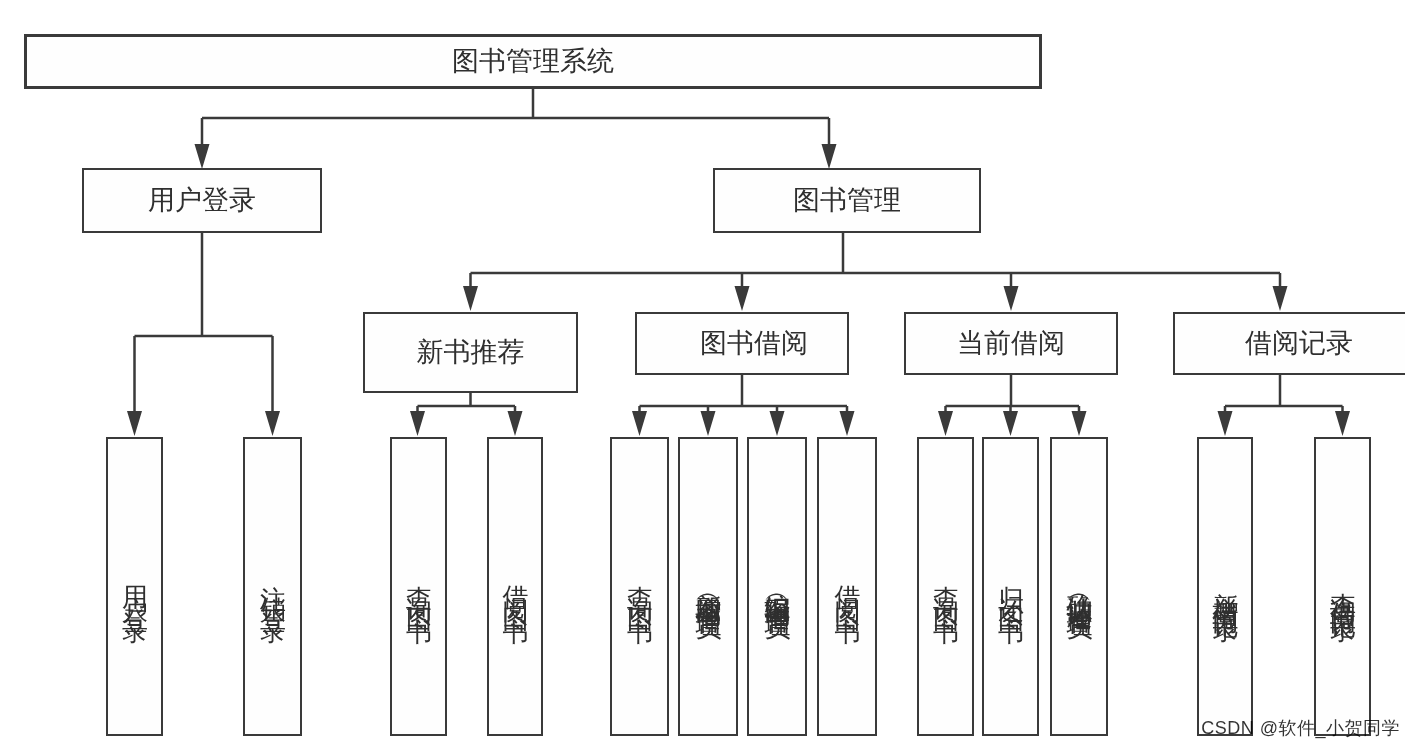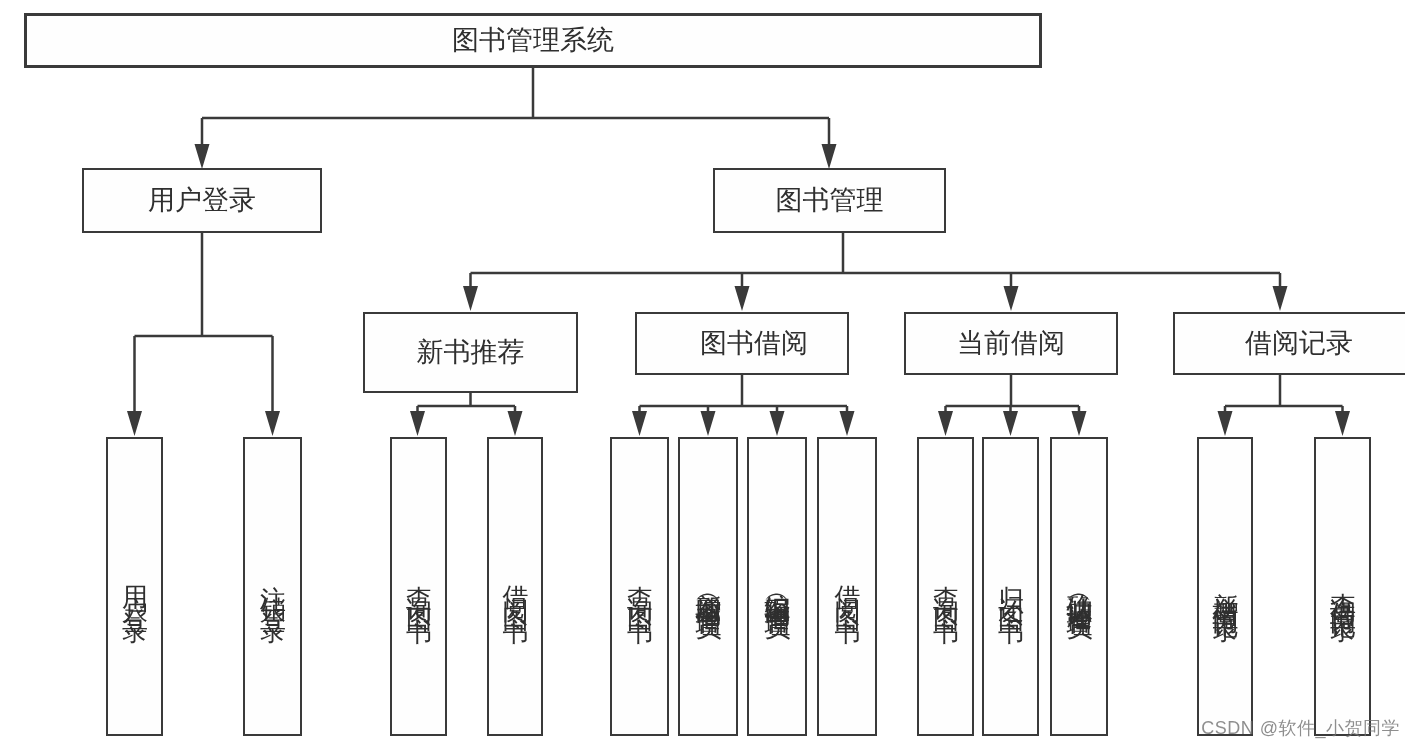--- a/index.html
+++ b/index.html
@@ -33,38 +33,39 @@
     justify-content: center;
     text-align: center;
     line-height: 1.15;
   }
   .hnode {
     font-size: 27px;
   }
   .root-node {
     border-width: 3px;
     font-size: 27px;
+    margin-top: 21px;
   }
   .vnode {
     font-size: 26px;
   }
   .vnode span {
     writing-mode: vertical-rl;
     text-orientation: mixed;
     white-space: nowrap;
   }
   .v4 span  { letter-spacing: 11px; }
   .v6 span  { letter-spacing: 5px; }
   .v10 span { letter-spacing: 3px; }
   .watermark {
     position: absolute;
     right: 5px;
     top: 716px;
     font-size: 18px;
-    color: #737373;
+    color: #000000;
     opacity: 0.8;
     letter-spacing: 0.5px;
     white-space: nowrap;
   }
 </style>
 </head>
 <body>
 
 <div class="canvas">
 
@@ -101,21 +102,21 @@
     </g>
   </svg>
 
   <div class="node hnode root-node" style="left:24px; top:13px; width:1018px; height:55px;">
     <span>图书管理系统</span>
   </div>
 
   <div class="node hnode" style="left:82px; top:168px; width:240px; height:65px;">
     <span>用户登录</span>
   </div>
-  <div class="node hnode" style="left:713px; top:168px; width:233px; height:65px;">
+  <div class="node hnode" style="left:713px; top:168px; width:268px; height:65px;">
     <span>图书管理</span>
   </div>
 
   <div class="node hnode" style="left:363px; top:312px; width:215px; height:81px;">
     <span>新书推荐</span>
   </div>
   <div class="node hnode" style="left:635px; top:312px; width:214px; height:63px;padding-left:24px;">
     <span>图书借阅</span>
   </div>
   <div class="node hnode" style="left:904px; top:312px; width:214px; height:63px;">

